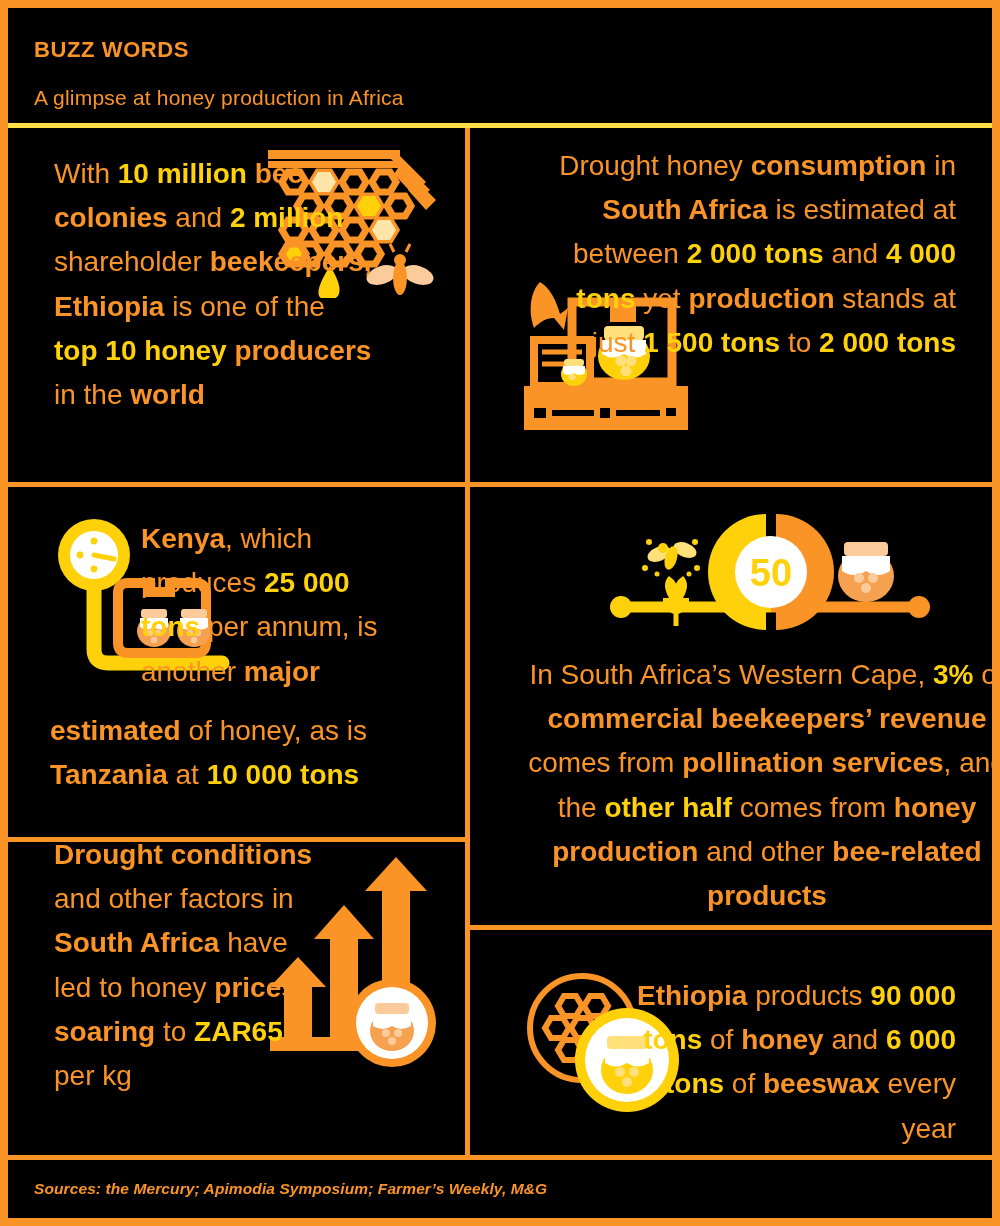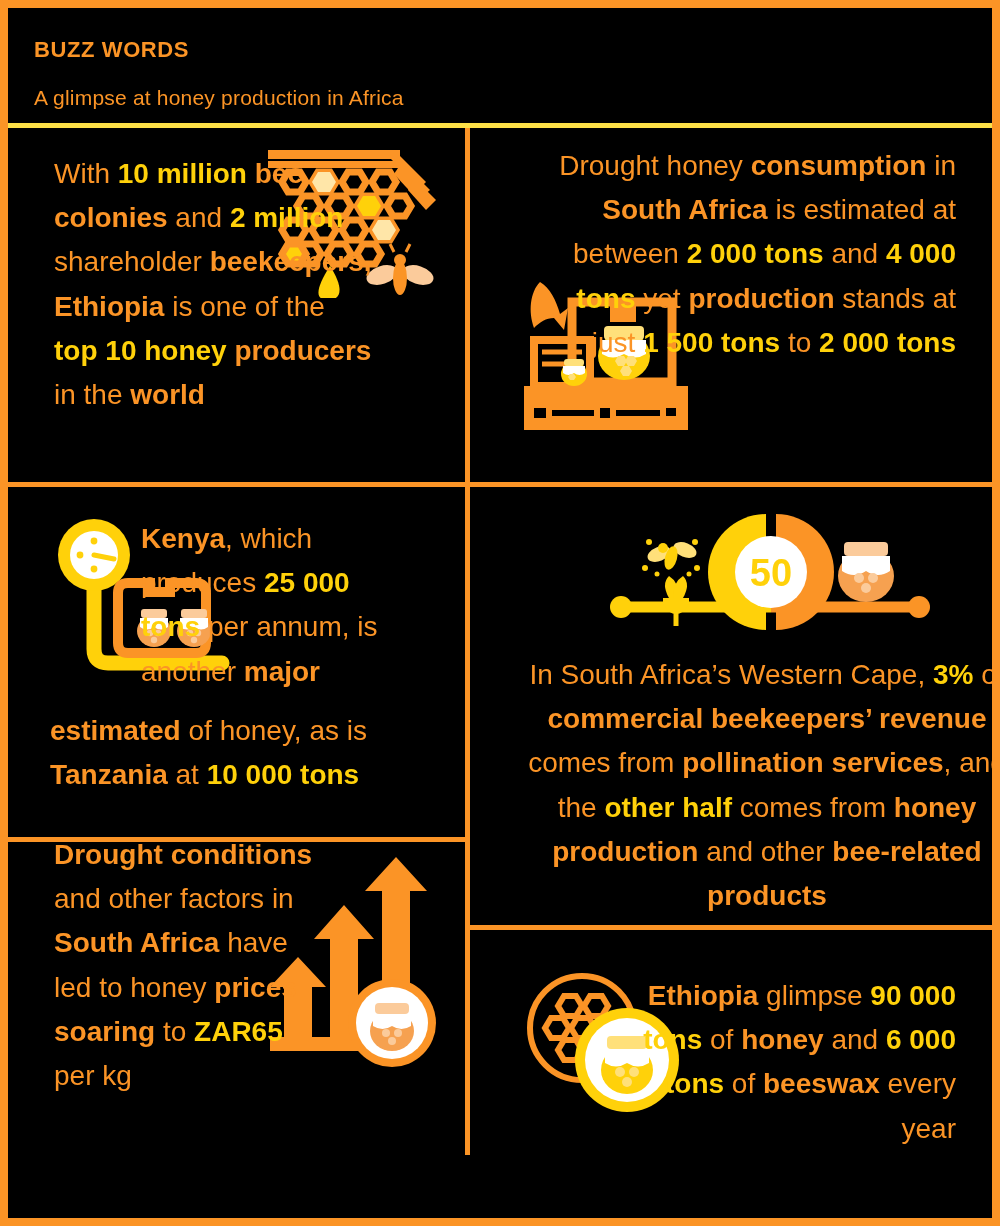--- a/index.html
+++ b/index.html
@@ -328,18 +328,21 @@
             <rect x="95" y="76" width="40" height="13" rx="4" fill="#FFE07A"></rect>
             <path d="M93 89 h44 v14 q-11 7 -22 0 q-11 7 -22 0 Z" fill="#FFFFFF"></path>
             <g fill="#FFE07A">
               <circle cx="108" cy="112" r="5"></circle>
                 <circle cx="122" cy="112" r="5"></circle>
                 <circle cx="115" cy="122" r="5"></circle>
             </g>
           </g>
         </svg>
       </div>
-      <div class="txt"><b>Ethiopia</b><span> glimpse </span><em>90 000 tons</em><span> of </span><b>honey</b><span> and </span><em>6 000 tons</em><span> of </span><b>beeswax</b><span> every year</span></div>
+      <div class="txt"><b>Ethiopia</b><span> products </span><em>90 000 tons</em><span> of </span><b>honey</b><span> and </span><em>6 000 tons</em><span> of </span><b>beeswax</b><span> every year</span></div>
     </div>
   </div>
 
+  <div class="footer">
+    <div class="footer-text">Sources: the Mercury; Apimodia Symposium; Farmer’s Weekly, M&amp;G</div>
+  </div>
 
 </div>
 
 </body></html>

